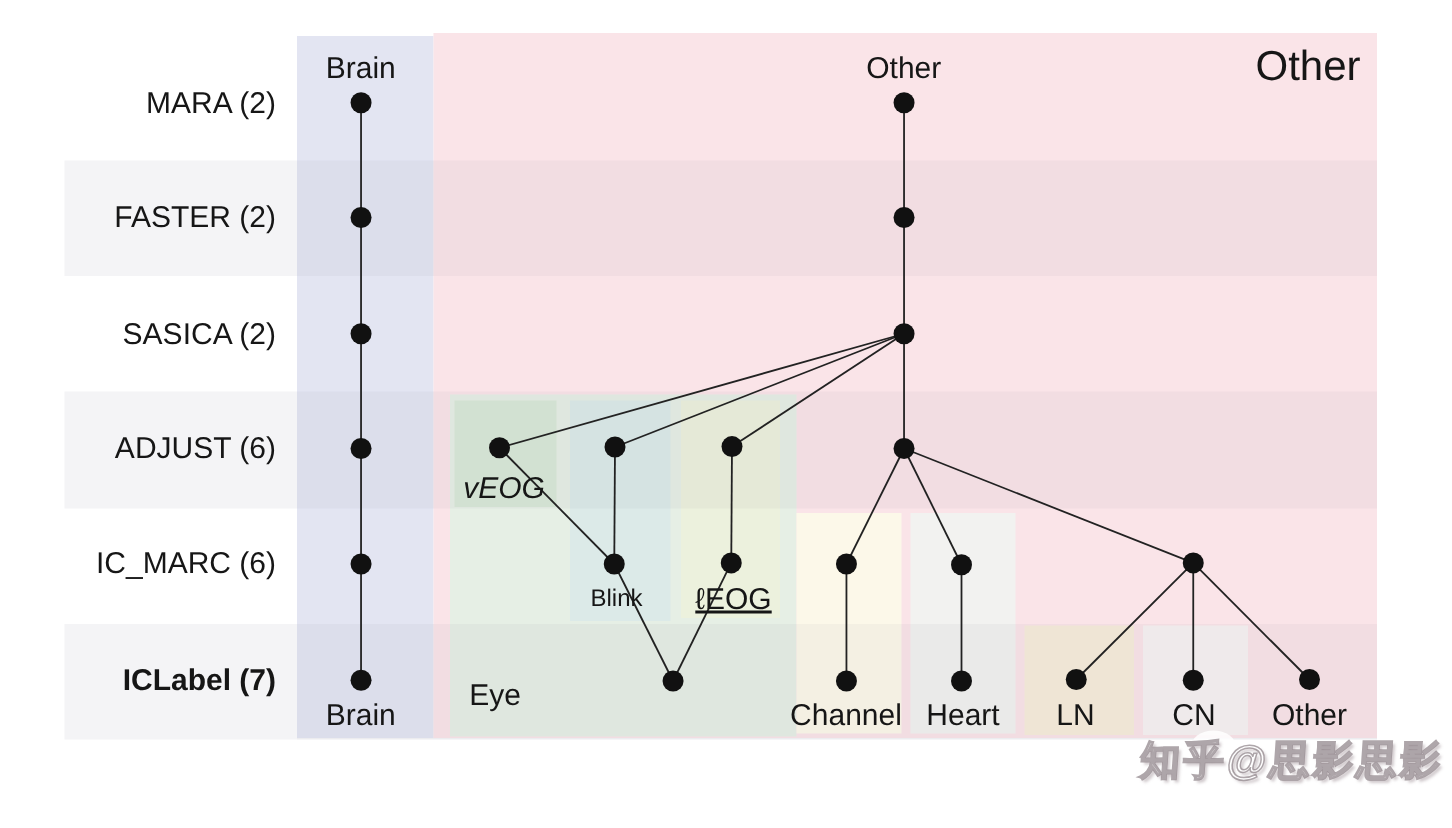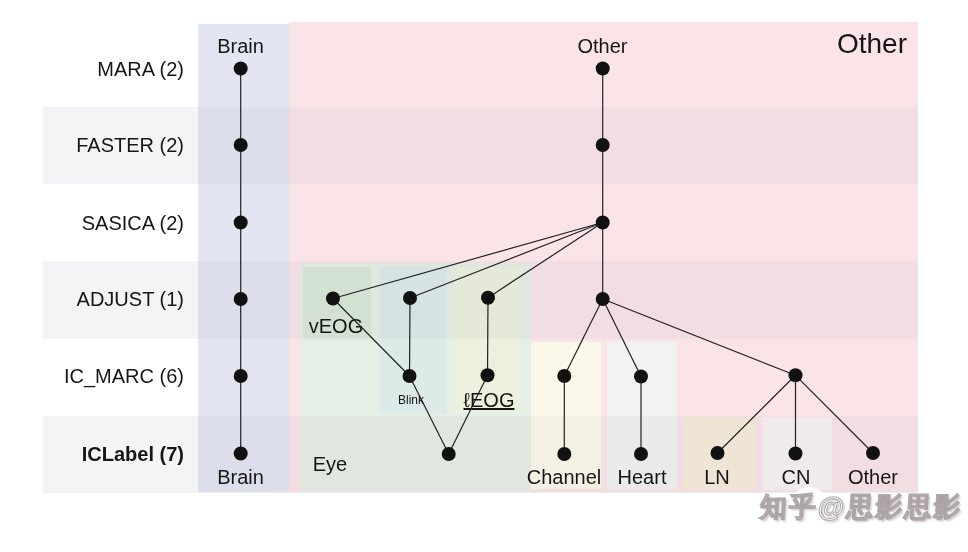--- a/index.html
+++ b/index.html
@@ -111,32 +111,32 @@
       <circle cx="641" cy="454" r="7" fill="#111111"></circle>
       <circle cx="795.5" cy="375.3" r="7" fill="#111111"></circle>
       <circle cx="717.5" cy="453" r="7" fill="#111111"></circle>
       <circle cx="795.5" cy="453.5" r="7" fill="#111111"></circle>
       <circle cx="873" cy="453" r="7" fill="#111111"></circle>
     </svg>
   <div class="layer" id="labels-layer" style="z-index:5;">
       <div class="diagram-label" style="left: 240.5px; top: 46px; font-size: 20px;">Brain</div>
       <div class="diagram-label" style="left: 602.5px; top: 46px; font-size: 20px;">Other</div>
       <div class="diagram-label" style="left: 872px; top: 44px; font-size: 28px;">Other</div>
-      <div class="diagram-label" style="left: 336px; top: 326px; font-size: 20px;">vEOG</div>
-      <div class="diagram-label" style="left: 411px; top: 400px; font-size: 12px;">Blink</div>
+      <div class="diagram-label" style="left: 336px; top: 326px; font-size: 20px; font-style: italic;">vEOG</div>
+      <div class="diagram-label" style="left: 411px; top: 400px; font-size: 16px;">Blink</div>
       <div class="diagram-label" style="left: 489px; top: 400px; font-size: 20px; text-decoration: underline;">ℓEOG</div>
       <div class="diagram-label" style="left: 240.5px; top: 477px; font-size: 20px;">Brain</div>
       <div class="diagram-label" style="left: 330px; top: 464px; font-size: 20px;">Eye</div>
       <div class="diagram-label" style="left: 564px; top: 477px; font-size: 20px;">Channel</div>
       <div class="diagram-label" style="left: 642px; top: 477px; font-size: 20px;">Heart</div>
       <div class="diagram-label" style="left: 717px; top: 477px; font-size: 20px;">LN</div>
       <div class="diagram-label" style="left: 796px; top: 477px; font-size: 20px;">CN</div>
       <div class="diagram-label" style="left: 873px; top: 477px; font-size: 20px;">Other</div>
       <div class="row-label" style="right: 784px; top: 68.5px;">MARA (2)</div>
       <div class="row-label" style="right: 784px; top: 145px;">FASTER (2)</div>
       <div class="row-label" style="right: 784px; top: 222.5px;">SASICA (2)</div>
-      <div class="row-label" style="right: 784px; top: 299px;">ADJUST (1)</div>
+      <div class="row-label" style="right: 784px; top: 299px;">ADJUST (6)</div>
       <div class="row-label" style="right: 784px; top: 376px;">IC_MARC (6)</div>
       <div class="row-label" style="right: 784px; top: 453.5px; font-weight: bold;">ICLabel (7)</div>
     </div>
   <div class="watermark-blob"></div>
   <div class="watermark">知乎@思影思影</div>
 </div>
 
 </body></html>

